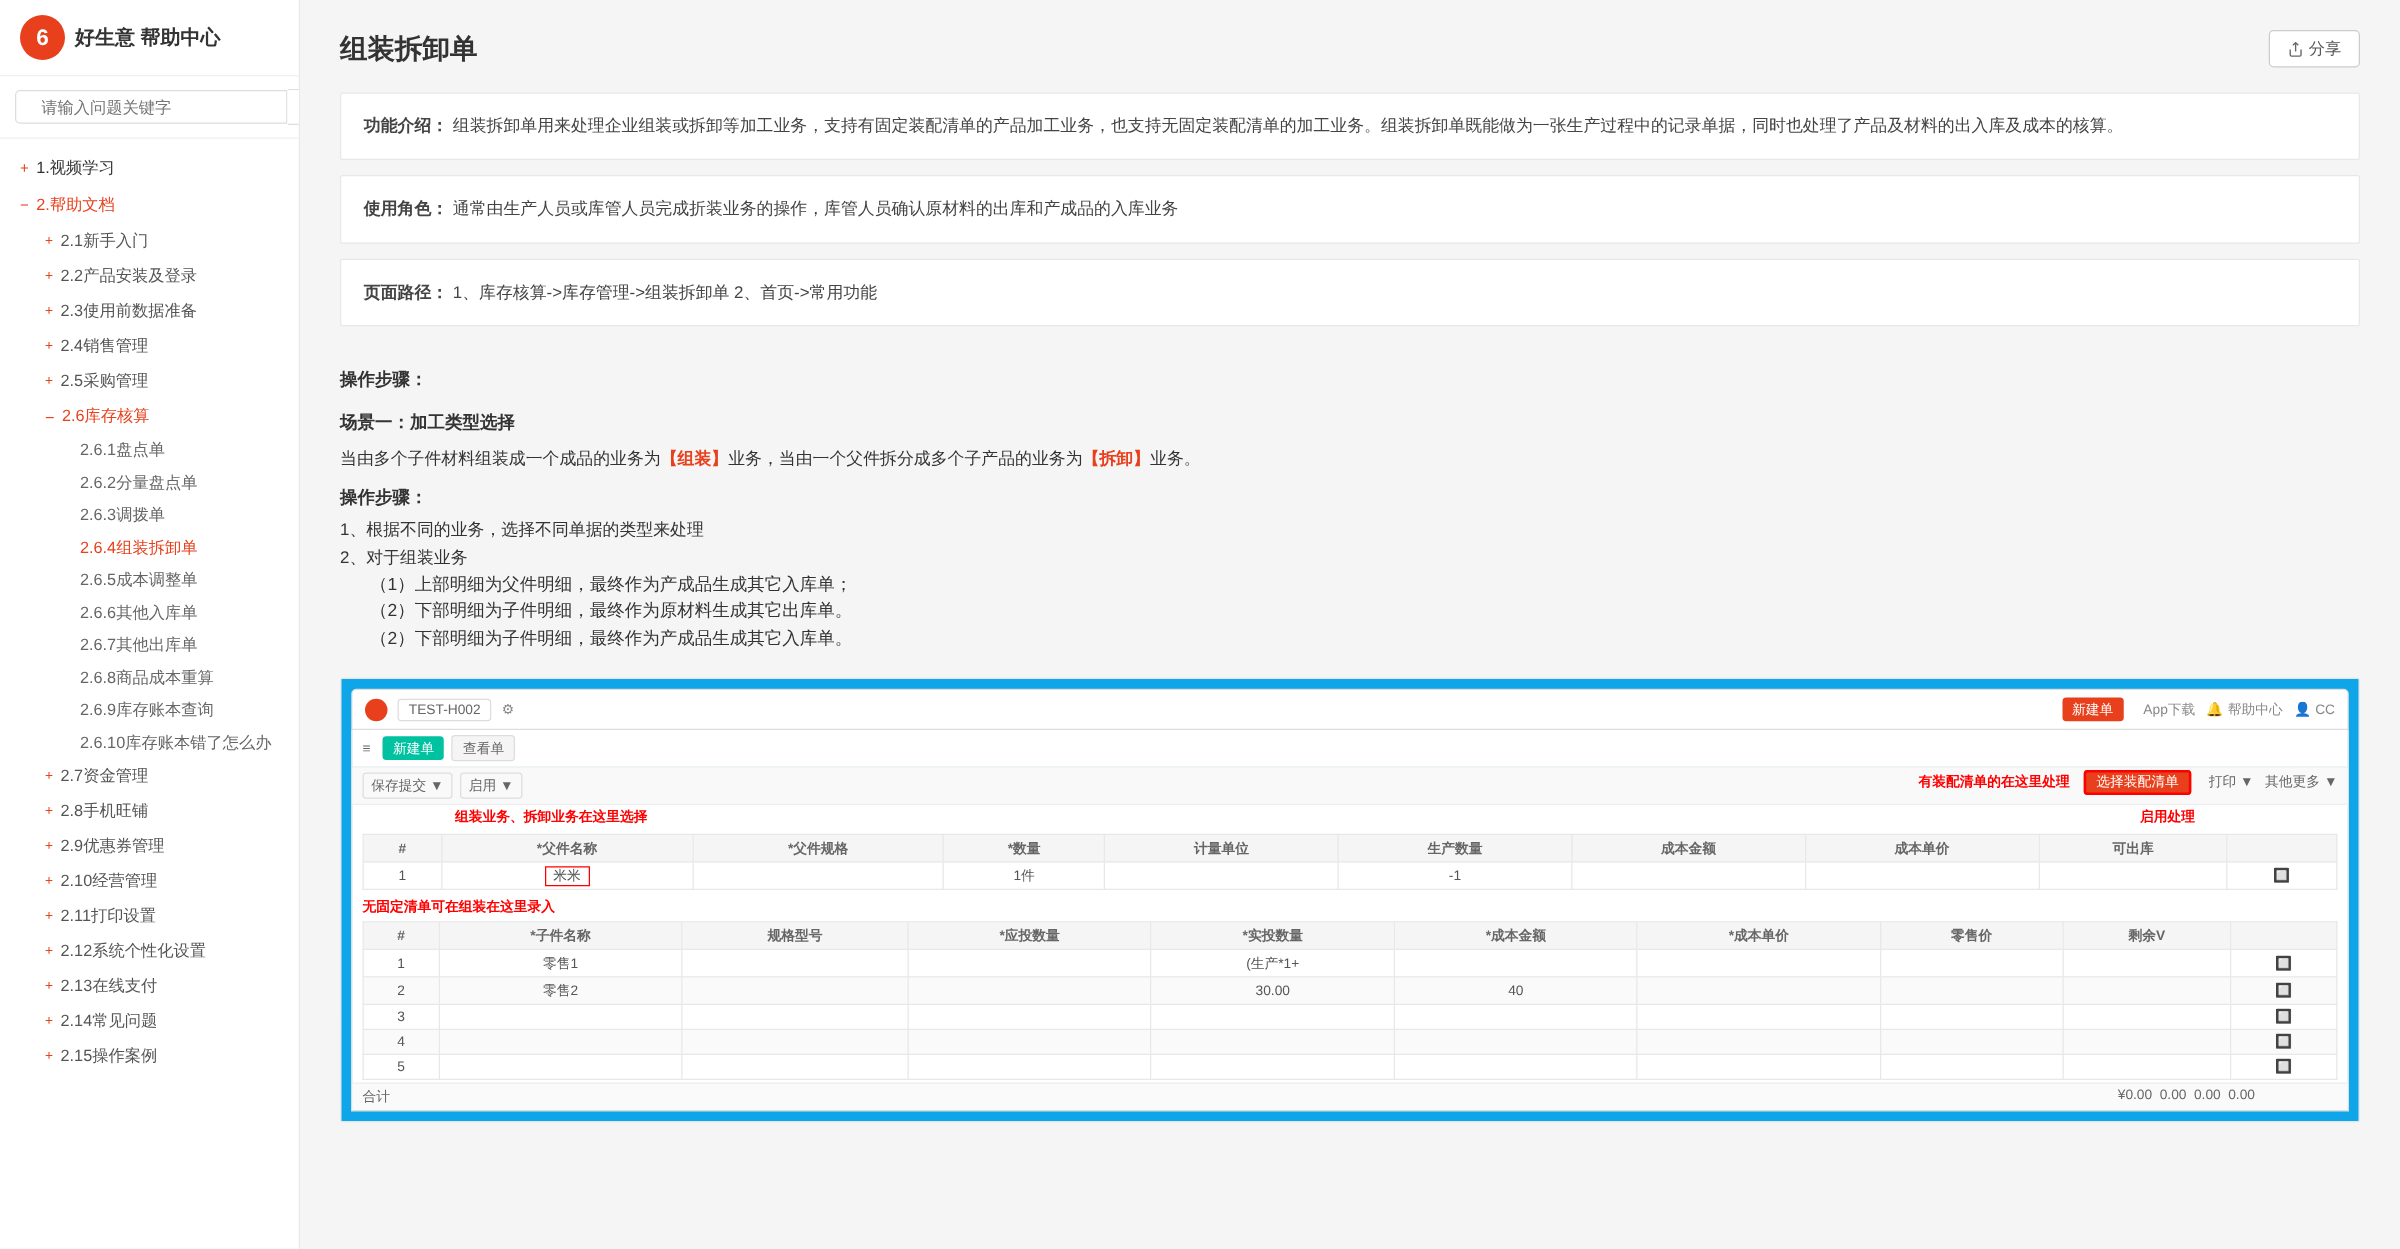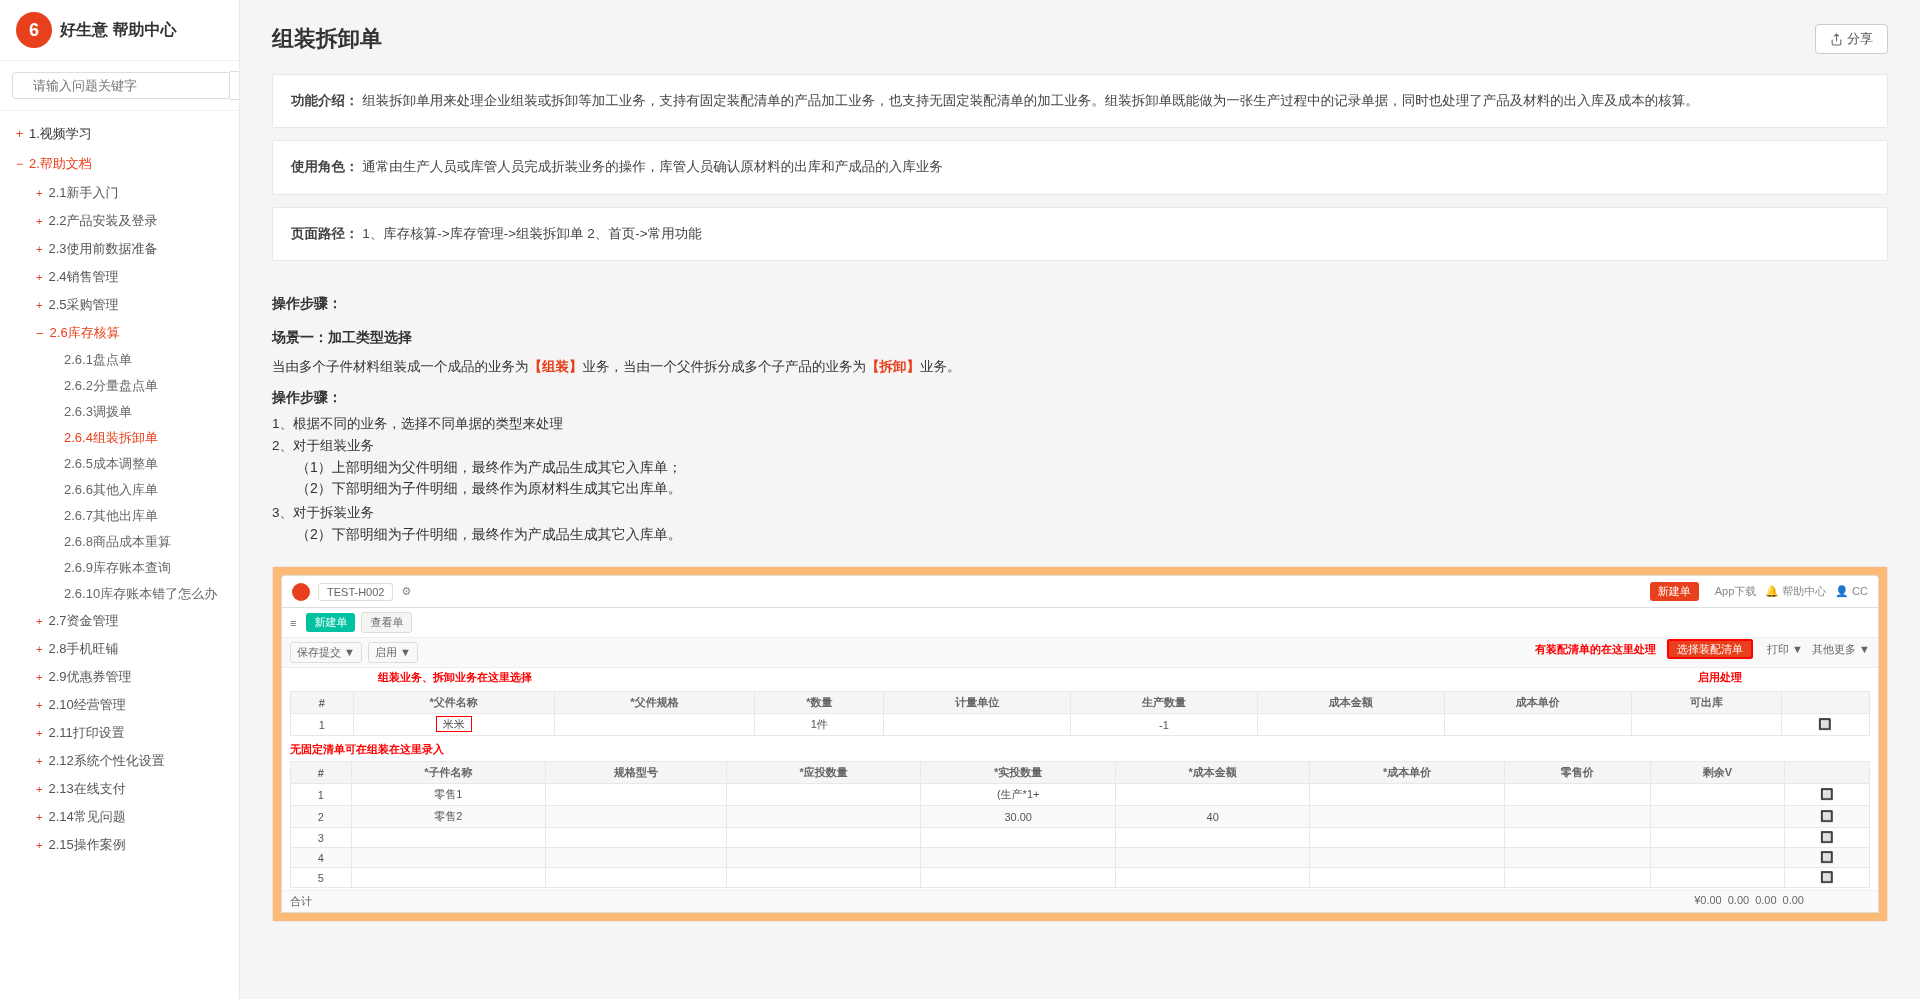--- a/index.html
+++ b/index.html
@@ -145,21 +145,21 @@
 
     
     .screenshot-container {
       background: #fff;
       border: 1px solid #e8e8e8;
       border-radius: 2px;
       margin-top: 12px;
       overflow: hidden;
     }
     .screenshot-inner {
-      background: #fdba74;
+      background: #0ea5e9;
       padding: 8px;
       min-height: 260px;
       position: relative;
     }
     .mock-app-bar {
       background: #fff;
       border: 1px solid #ddd;
       border-radius: 4px 4px 0 0;
       padding: 6px 10px;
       display: flex; align-items: center; gap: 8px;
@@ -353,21 +353,20 @@
     <p style="font-size:13.5px; margin-bottom:10px; line-height:1.8;">
       当由多个子件材料组装成一个成品的业务为<span class="highlight bold">【组装】</span>业务，当由一个父件拆分成多个子产品的业务为<span class="highlight bold">【拆卸】</span>业务。
     </p>
     <div style="font-weight:bold; margin-bottom:8px;">操作步骤：</div>
     <div style="font-size:13.5px; margin-bottom:4px;">1、根据不同的业务，选择不同单据的类型来处理</div>
     <div style="font-size:13.5px; margin-bottom:2px;">2、对于组装业务</div>
     <ul class="sub-list">
       <li>（1）上部明细为父件明细，最终作为产成品生成其它入库单；</li>
       <li>（2）下部明细为子件明细，最终作为原材料生成其它出库单。</li>
     </ul>
-    <div style="font-size:13.5px; margin:6px 0 2px;">3、对于拆装业务</div>
     <ul class="sub-list">
       <li>（2）下部明细为子件明细，最终作为产成品生成其它入库单。</li>
     </ul>
   </div>
 
   <div class="screenshot-container">
     <div class="screenshot-inner">
 
       <div class="mock-app-bar">
         <span class="mock-logo"></span>
@@ -392,21 +391,21 @@
           <span style="flex:1;"></span>
 
           <div style="position:relative; display:inline-block;">
             <span style="color:red; font-size:11px; font-weight:bold;">有装配清单的在这里处理</span>
             <span style="margin-left:8px; background:#e8401c; color:#fff; padding:2px 8px; border-radius:3px; font-size:11px; border:2px solid red;">选择装配清单</span>
           </div>
           <span style="margin-left:8px; font-size:11px; color:#666;">打印 ▼ &nbsp; 其他更多 ▼</span>
         </div>
 
 
-        <div style="display:flex; padding:2px 16px; font-size:11px;">
+        <div style="display:flex; padding:2px 2px; font-size:11px;">
           <span style="color:red; font-weight:bold; margin-left:80px;">组装业务、拆卸业务在这里选择</span>
           <span style="flex:1;"></span>
           <span style="color:red; font-weight:bold; margin-right:120px;">启用处理</span>
         </div>
 
         <div style="padding:4px 8px;">
           <table class="mock-table">
             <thead>
               <tr>
                 <th>#</th>

